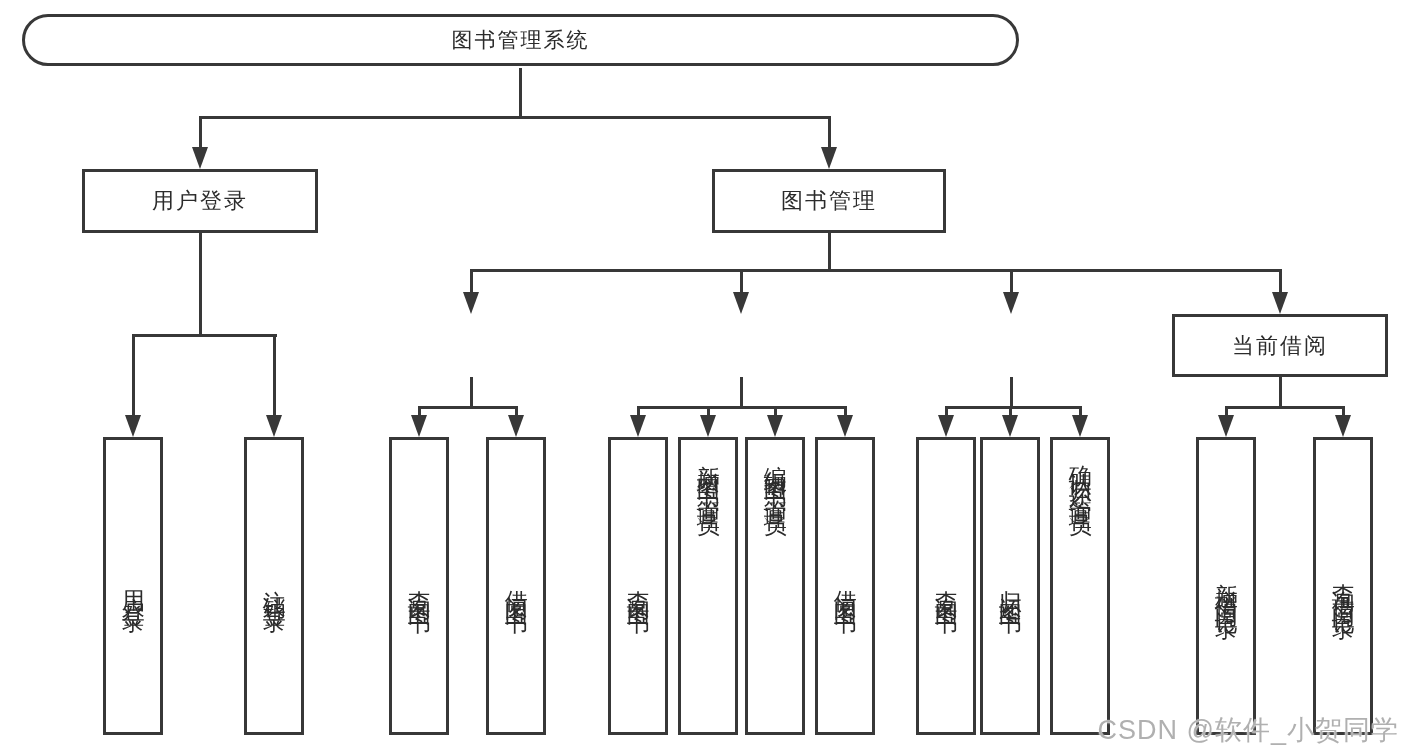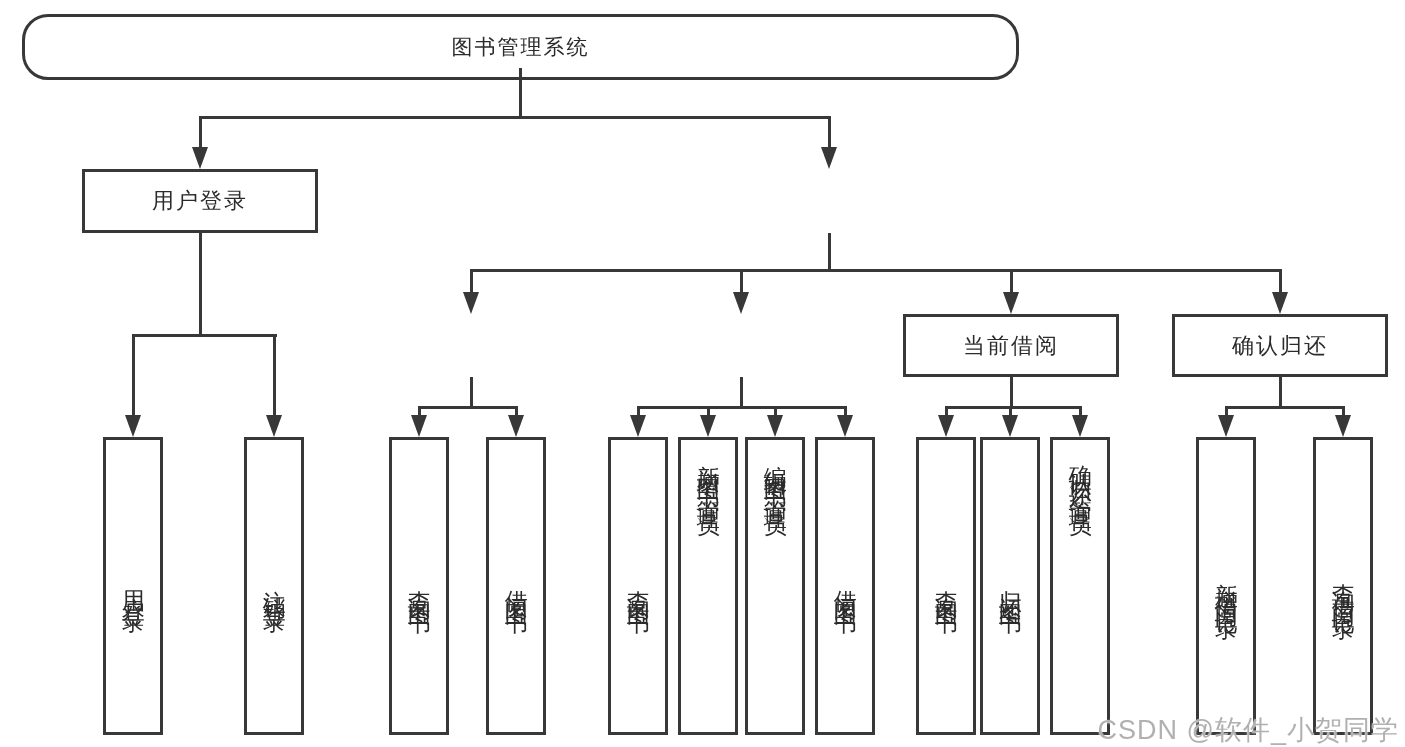--- a/index.html
+++ b/index.html
@@ -47,30 +47,30 @@
     position:absolute;top:712px;right:6px;font-size:27px;letter-spacing:1px;
     color:var(--watermark);z-index:5;
     text-shadow:0 1px 2px rgba(255,255,255,0.9), 0 0 1px rgba(255,255,255,0.8);
   }
 </style>
 </head>
 <body>
 
 <div id="stage">
 
-  <div class="node root" style="left:22px;top:14px;width:997px;height:66px;border-radius:26px;">图书管理系统</div>
+  <div class="node root" style="left:22px;top:14px;width:997px;height:52px;border-radius:26px;">图书管理系统</div>
 
   <div class="node lvl" style="left:82px;top:169px;width:236px;height:64px;">用户登录</div>
+
+  <div class="node lvl" style="left:712px;top:169px;width:234px;height:64px;">图书管理</div>
 
 
 
 
-  <div class="node lvl" style="left:903px;top:314px;width:216px;height:63px;">当前借阅</div>
-
-  <div class="node lvl" style="left:1172px;top:314px;width:216px;height:63px;">确认归还</div>
+  <div class="node lvl" style="left:1172px;top:314px;width:216px;height:63px;">当前借阅</div>
 
   <div class="leaf" style="left:103px;">
     <span class="vtext">用户登录</span>
   </div>
   <div class="leaf" style="left:244px;">
     <span class="vtext">注销登录</span>
   </div>
 
   <div class="leaf" style="left:389px;">
     <span class="vtext">查询图书</span>

